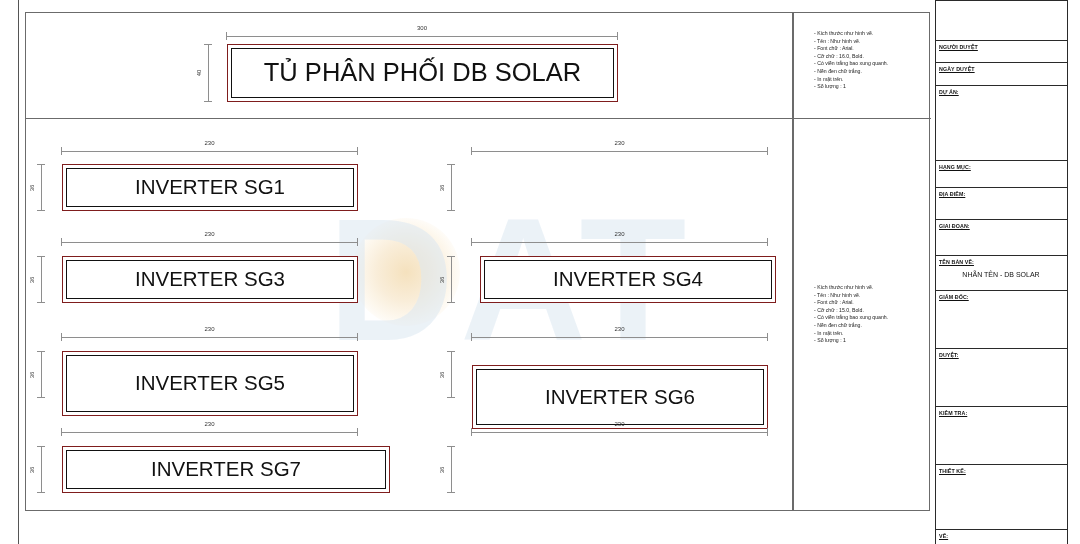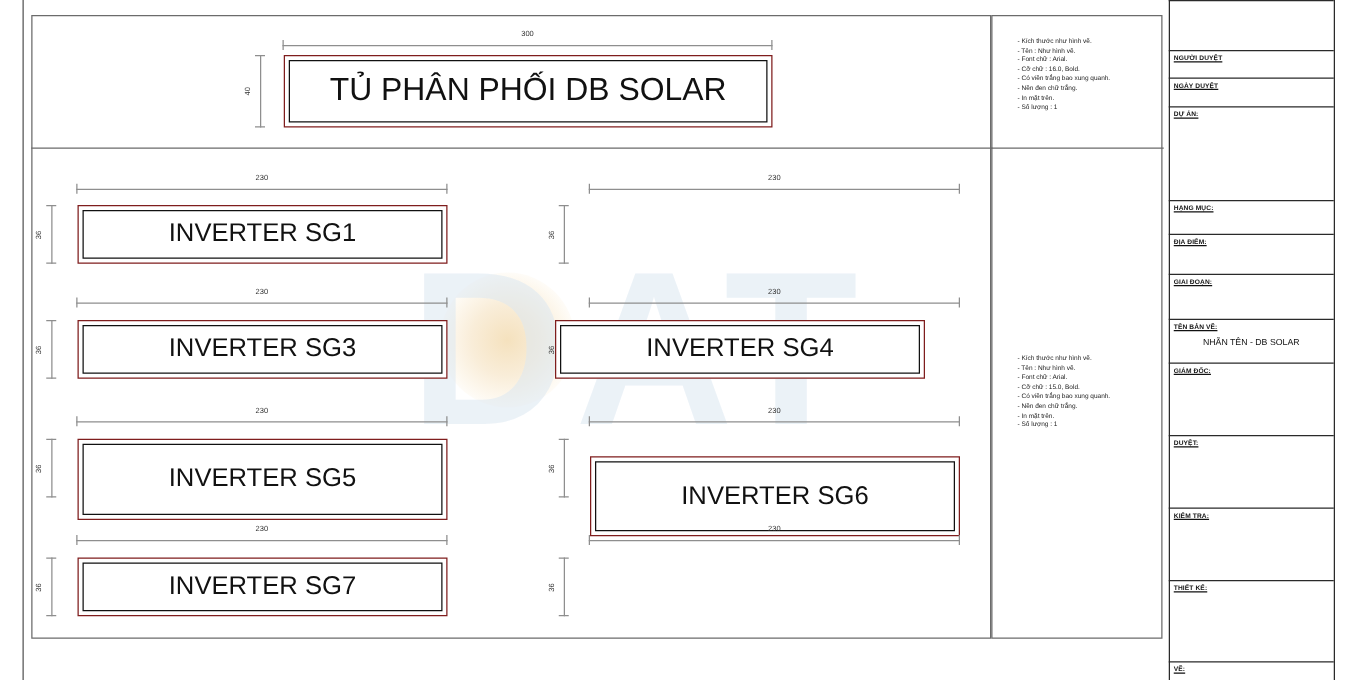--- a/index.html
+++ b/index.html
@@ -379,21 +379,21 @@
     <div class="tick t-l"></div>
     <div class="tick t-r"></div>
     <div class="dim-txt">230</div>
   </div>
   <div class="dim-v" style="left:440px; top:256px; height:47px;">
     <div class="dim-line"></div>
     <div class="tick t-t"></div>
     <div class="tick t-b"></div>
     <div class="dim-txt">36</div>
   </div>
-  <div class="plate plate-inv" style="left:444px; top:256px; width:296px; height:47px;">
+  <div class="plate plate-inv" style="left:480px; top:256px; width:296px; height:47px;">
     <div class="plate-inner">
       <span class="plate-text">INVERTER SG4</span>
     </div>
   </div>
 
   <div class="dim-h" style="left:61px; top:326px; width:297px;">
     <div class="dim-line"></div>
     <div class="tick t-l"></div>
     <div class="tick t-r"></div>
     <div class="dim-txt">230</div>
@@ -433,21 +433,21 @@
     <div class="tick t-l"></div>
     <div class="tick t-r"></div>
     <div class="dim-txt">230</div>
   </div>
   <div class="dim-v" style="left:30px; top:446px; height:47px;">
     <div class="dim-line"></div>
     <div class="tick t-t"></div>
     <div class="tick t-b"></div>
     <div class="dim-txt">36</div>
   </div>
-  <div class="plate plate-inv" style="left:62px; top:446px; width:296px; height:47px;">
+  <div class="plate plate-inv" style="left:62px; top:446px; width:328px; height:47px;">
     <div class="plate-inner">
       <span class="plate-text">INVERTER SG7</span>
     </div>
   </div>
 
   <div class="dim-h" style="left:471px; top:421px; width:297px;">
     <div class="dim-line"></div>
     <div class="tick t-l"></div>
     <div class="tick t-r"></div>
     <div class="dim-txt">230</div>

